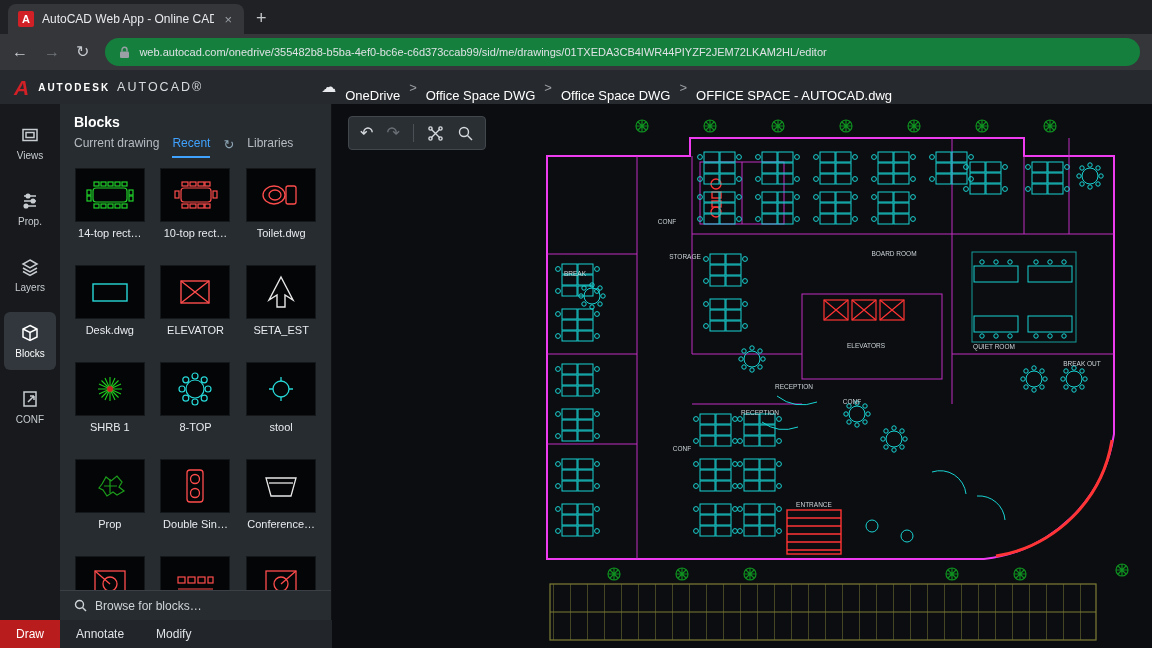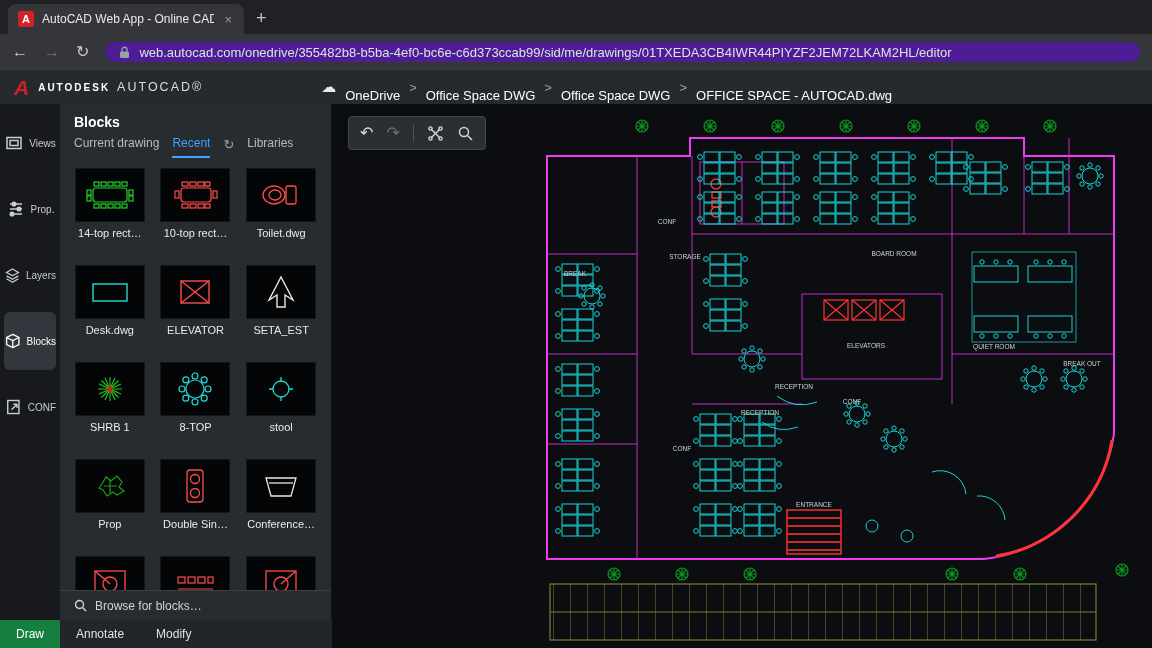--- a/index.html
+++ b/index.html
@@ -10,56 +10,56 @@
   .tabstrip { position:absolute; left:0; top:0; right:0; height:34px; background:#202124; display:flex; align-items:flex-end; }
   .tab { width:236px; height:30px; margin-left:8px; background:#35363a; border-radius:8px 8px 0 0; display:flex; align-items:center; gap:8px; padding:0 10px; color:#e8eaed; font-size:12px; }
   .favicon { width:16px; height:16px; min-width:16px; background:#d22027; color:#fff; font-size:11px; font-weight:bold; display:flex; align-items:center; justify-content:center; border-radius:2px; }
   .tab-title { flex:1; white-space:nowrap; overflow:hidden; }
   .tab-close { color:#9aa0a6; font-size:13px; padding:0 2px; }
   .newtab { color:#c3c7cb; font-size:18px; margin:0 0 7px 12px; line-height:1; }
 
   .toolbar { position:absolute; left:0; top:34px; right:0; height:36px; background:#35363a; display:flex; align-items:center; padding:0 12px; gap:16px; }
   .nav-ic { color:#c7cbd0; font-size:16px; line-height:1; }
   .nav-ic.dim { color:#70757a; }
-  .omnibox { flex:1; height:20px; background:#4c1d95; border-radius:14px; display:flex; align-items:center; gap:9px; padding:0 14px; color:#dfe1e5; font-size:13px; }
+  .omnibox { flex:1; height:28px; background:#15803d; border-radius:14px; display:flex; align-items:center; gap:9px; padding:0 14px; color:#dfe1e5; font-size:11px; }
   .omnibox .url { white-space:nowrap; overflow:hidden; }
 
   
   .appheader { position:absolute; left:0; top:70px; right:0; height:34px; background:#26292d; display:flex; align-items:center; padding:0 14px; }
   .acad-logo { color:#d22027; font-size:21px; font-weight:bold; font-style:italic; margin-right:9px; line-height:1; }
   .brand1 { color:#ffffff; font-weight:bold; font-size:10px; letter-spacing:2px; }
   .brand2 { color:#d9dcdf; font-size:12.5px; letter-spacing:2px; margin-left:7px; }
   .breadcrumb { display:flex; align-items:center; gap:9px; margin-left:118px; font-size:13px; color:#ffffff; }
   .crumb { font-weight:normal; white-space:nowrap;margin-top:16px; }
   .crumb-sep { color:#9aa0a6; font-weight:normal; }
   .cloud-ic { color:#e8eaed; font-size:15px; }
 
   
   .rail { position:absolute; left:0; top:104px; bottom:0; width:60px; background:#17191c; display:flex; flex-direction:column; align-items:center; padding-top:10px; gap:8px; }
-  .rail-item { width:52px; height:58px; border-radius:6px; display:flex; flex-direction:row; align-items:center; justify-content:center; gap:5px; color:#c8cdd2; font-size:10px; }
+  .rail-item { width:52px; height:58px; border-radius:6px; display:flex; flex-direction:column; align-items:center; justify-content:center; gap:5px; color:#c8cdd2; font-size:10px; }
   .rail-item.active { background:#31373d; color:#ffffff; }
   .rail-item svg { display:block; }
 
   
   .panel { position:absolute; left:60px; top:104px; width:272px; bottom:28px; background:#272c31; display:flex; flex-direction:column; border-right:1px solid #101214; }
   .panel-title { padding:10px 14px 6px; color:#fff; font-size:14px; font-weight:bold; }
   .panel-tabs { display:flex; align-items:center; gap:13px; padding:0 14px; font-size:12px; color:#b6bcc2; }
   .ptab { padding-bottom:6px; border-bottom:2px solid transparent; white-space:nowrap; }
   .ptab.active { color:#3fa2ff; border-bottom-color:#3fa2ff; }
   .sync { color:#8fa6b5; font-size:13px; padding-bottom:6px; }
   .grid { flex:1; overflow:hidden; padding:10px 12px 0; display:grid; grid-template-columns:repeat(3, 1fr); row-gap:26px; column-gap:10px; align-content:start; }
   .cell { display:flex; flex-direction:column; align-items:center; gap:5px; }
   .thumb { width:70px; height:54px; background:#040506; border:1px solid #15181b; display:flex; align-items:center; justify-content:center; }
   .bl { font-size:11px; color:#e8ebee; max-width:78px; white-space:nowrap; overflow:hidden; text-overflow:ellipsis; }
   .browse { height:30px; min-height:30px; border-top:1px solid #3a4046; display:flex; align-items:center; gap:8px; padding:0 14px; color:#cfd4d9; font-size:12px; }
 
   
   .ribbon { position:absolute; left:0; bottom:0; width:332px; height:28px; background:#22262a; display:flex; font-size:12px; color:#dfe3e6; }
   .rtab { padding:0 16px; display:flex; align-items:center; }
-  .rtab.active { background:#15803d; color:#fff; }
+  .rtab.active { background:#b91c1c; color:#fff; }
 
   
   .canvas { position:absolute; left:332px; top:104px; right:0; bottom:0; background:#0b0d10; overflow:hidden; }
   .plan { position:absolute; left:0; top:0; }
   .cad-toolbar { position:absolute; left:16px; top:12px; height:34px; background:#2a2f34; border:1px solid #41474d; border-radius:4px; display:flex; align-items:center; gap:13px; padding:0 11px; z-index:5; }
   .cad-ic { color:#d6dade; font-size:16px; line-height:1; }
   .cad-ic.dim { color:#6a7076; }
   .vdiv { width:1px; height:18px; background:#4a5056; }
 </style>
 </head>

